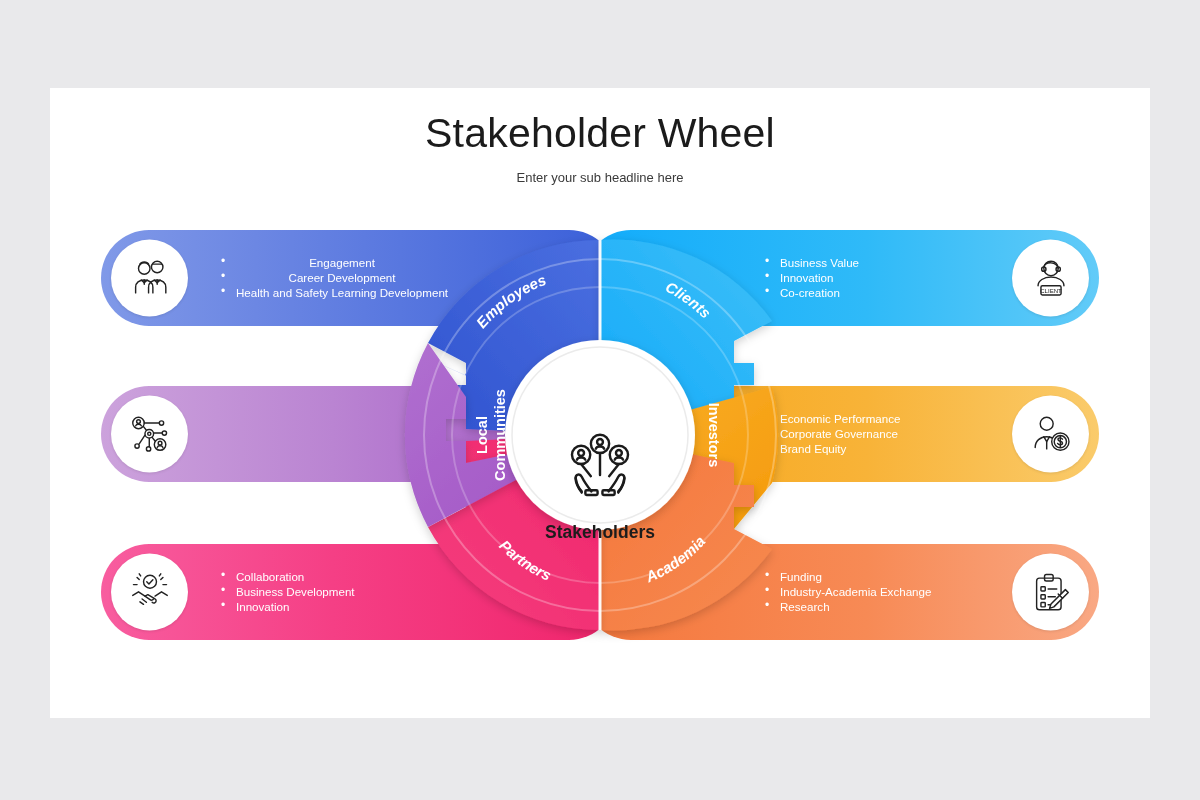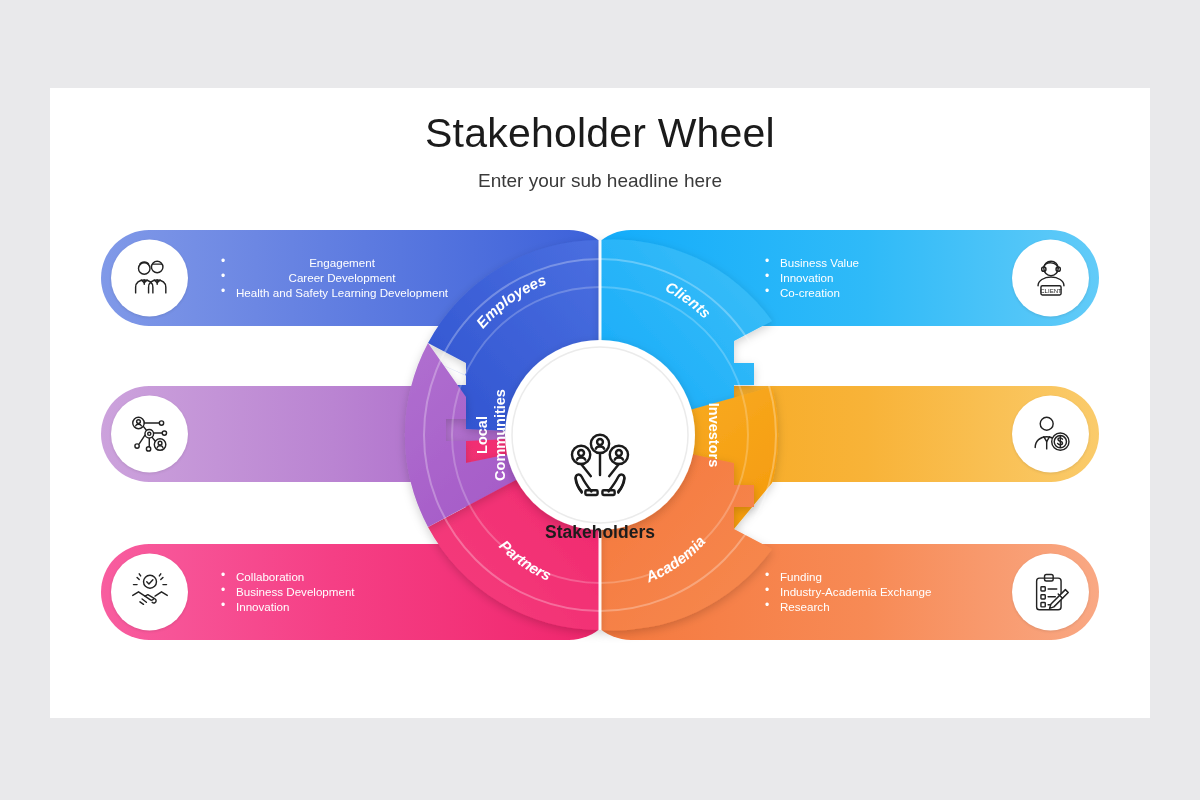--- a/index.html
+++ b/index.html
@@ -21,21 +21,21 @@
   
   #title {
     position: absolute; left: 0; top: 22px; width: 100%;
     text-align: center;
     font-size: 41px; font-weight: 400; color: #1b1b1b;
     letter-spacing: .2px;
   }
   #subtitle {
     position: absolute; left: 0; top: 82px; width: 100%;
     text-align: center;
-    font-size: 19px; color: #3a3a3a;
+    font-size: 13px; color: #3a3a3a;
   }
 
   
   .bar {
     position: absolute;
     height: 96px;
     border-radius: 48px;
     overflow: visible;
   }
   .bar.left  { left: 51px;  width: 516px; }
@@ -179,20 +179,27 @@
           <circle cx="48" cy="16" r="3"></circle>
             <circle cx="14" cy="48" r="3"></circle>
             <circle cx="30" cy="52" r="3"></circle>
           <circle cx="52" cy="30" r="3"></circle>
           <path d="M23 21l4 5M39 41l-4-5M37 30h12M25 33l-8 12M31 37v12M24 16h21"></path>
         </svg>
       </div>
     </div>
 
     <div class="bar right row2" style="background:linear-gradient(90deg,#F6A416 0%,#F8B338 55%,#FACB6B 100%);">
+      <div class="bullets">
+        <ul>
+          <li>Economic Performance</li>
+          <li>Corporate Governance</li>
+          <li>Brand Equity</li>
+        </ul>
+      </div>
       <div class="icon-disc">
         <svg viewBox="0 0 64 64" fill="none" stroke="#222" stroke-width="2" stroke-linecap="round" stroke-linejoin="round">
           <circle cx="26" cy="17" r="9"></circle>
           <path d="M10 50c0-9 7-15 16-15s16 6 16 15"></path>
           <path d="M22 35l4 7 4-7"></path>
             <path d="M26 42v10"></path>
           <circle cx="45" cy="42" r="12" fill="#fff"></circle>
           <circle cx="45" cy="42" r="8.5"></circle>
           <path d="M48 38.5c-.8-1.2-2-1.8-3.3-1.8-1.8 0-3 1-3 2.3 0 3 6.3 1.8 6.3 4.9 0 1.5-1.4 2.5-3.3 2.5-1.5 0-2.8-.7-3.5-1.9"></path>
           <path d="M45 34.5v15"></path>

